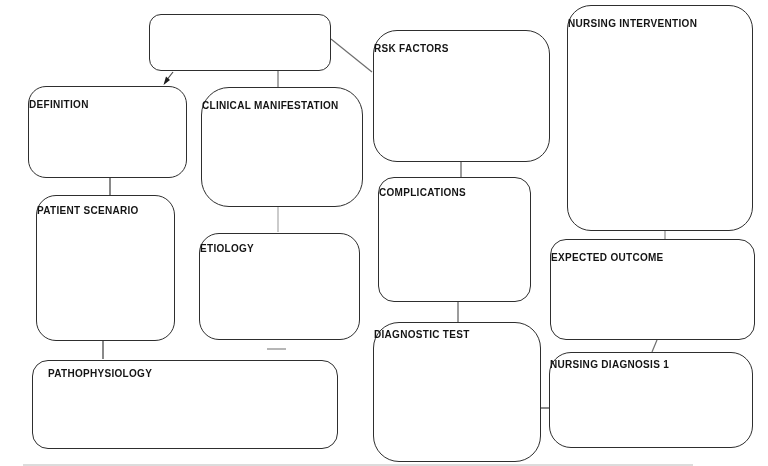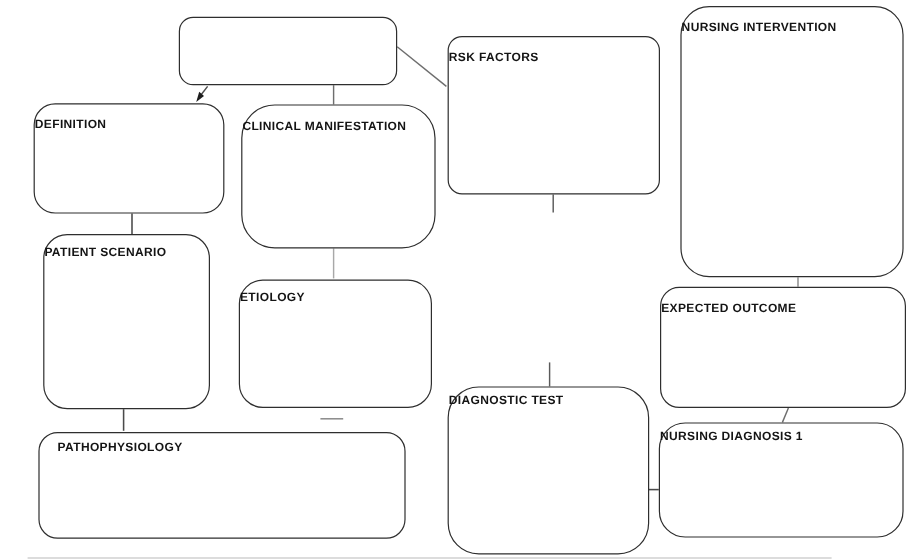--- a/index.html
+++ b/index.html
@@ -28,21 +28,21 @@
     white-space: nowrap;
     overflow: hidden;
   }
   .lbl-left { text-align: left; padding-left: 15px; padding-top: 7px; }
   .lbl-pad12 { padding-top: 12px; }
   .lbl-pad6 { padding-top: 6px; }
   
   .n-main       { left:149px; top:14px;  width:182px; height:57px;  border-radius:12px; }
   .n-def        { left:28px;  top:86px;  width:159px; height:92px;  border-radius:18px; }
   .n-clin       { left:201px; top:87px;  width:162px; height:120px; border-radius:28px; }
-  .n-rsk        { left:373px; top:30px;  width:177px; height:132px; border-radius:12px; }
+  .n-rsk        { left:373px; top:30px;  width:177px; height:132px; border-radius:24px; }
   .n-nurseint   { left:567px; top:5px;   width:186px; height:226px; border-radius:24px; }
   .n-patient    { left:36px;  top:195px; width:139px; height:146px; border-radius:20px; }
   .n-etio       { left:199px; top:233px; width:161px; height:107px; border-radius:20px; }
   .n-compl      { left:378px; top:177px; width:153px; height:125px; border-radius:16px; }
   .n-expout     { left:550px; top:239px; width:205px; height:101px; border-radius:16px; }
   .n-patho      { left:32px;  top:360px; width:306px; height:89px;  border-radius:16px; }
   .n-diag       { left:373px; top:322px; width:168px; height:140px; border-radius:26px; }
   .n-nursediag  { left:549px; top:352px; width:204px; height:96px;  border-radius:22px; }
   svg.wires {
     position: absolute;
@@ -107,20 +107,23 @@
   </div>
 
   <div class="box n-patient">
     <span class="lbl">PATIENT SCENARIO</span>
   </div>
 
   <div class="box n-etio">
     <span class="lbl">ETIOLOGY</span>
   </div>
 
+  <div class="box n-compl">
+    <span class="lbl">COMPLICATIONS</span>
+  </div>
 
   <div class="box n-expout">
     <span class="lbl lbl-pad12">EXPECTED OUTCOME</span>
   </div>
 
   <div class="box n-patho">
     <span class="lbl lbl-left">PATHOPHYSIOLOGY</span>
   </div>
 
   <div class="box n-diag">

